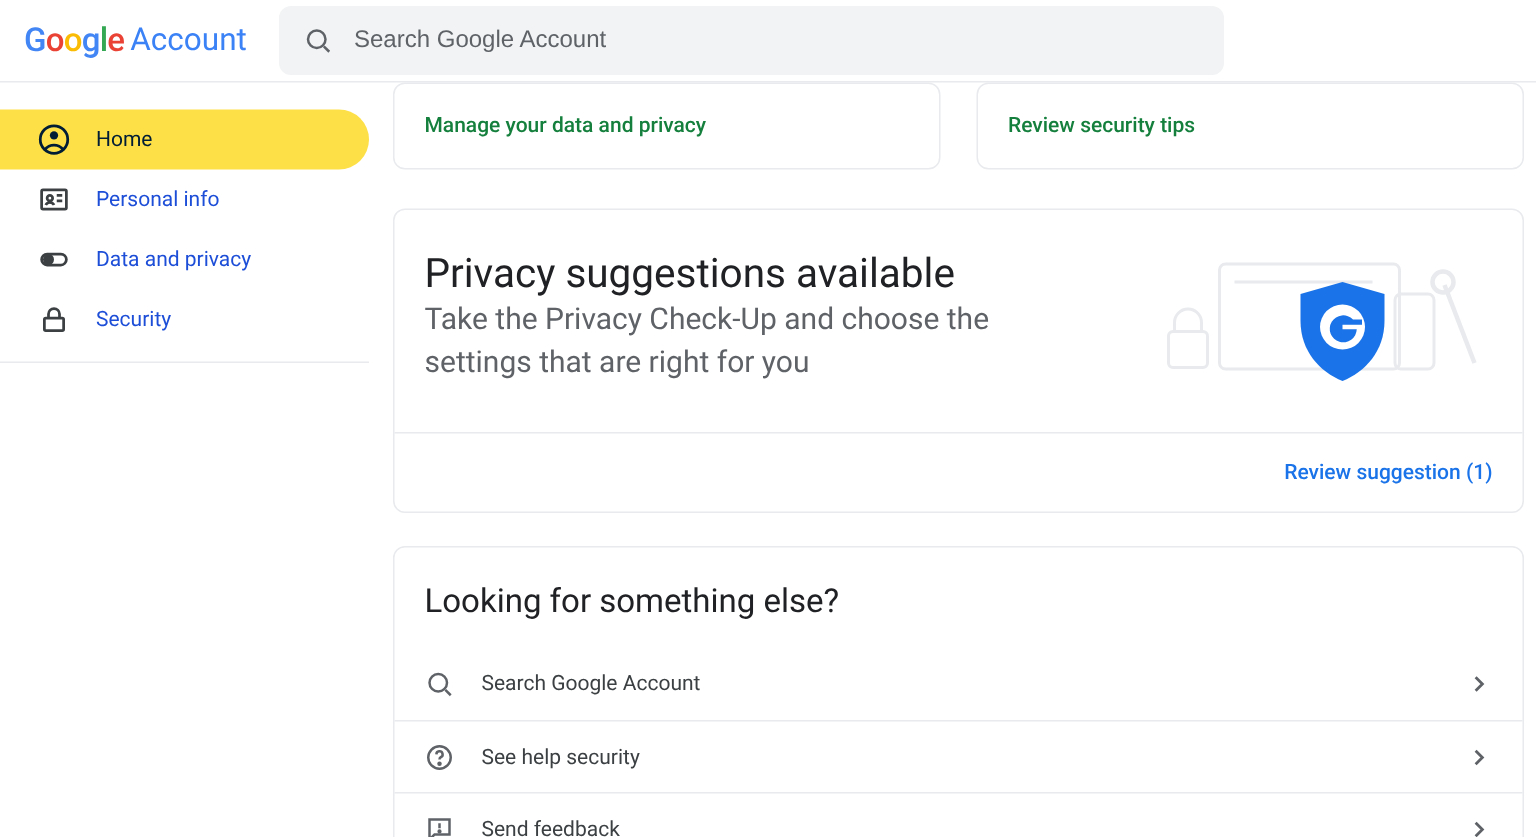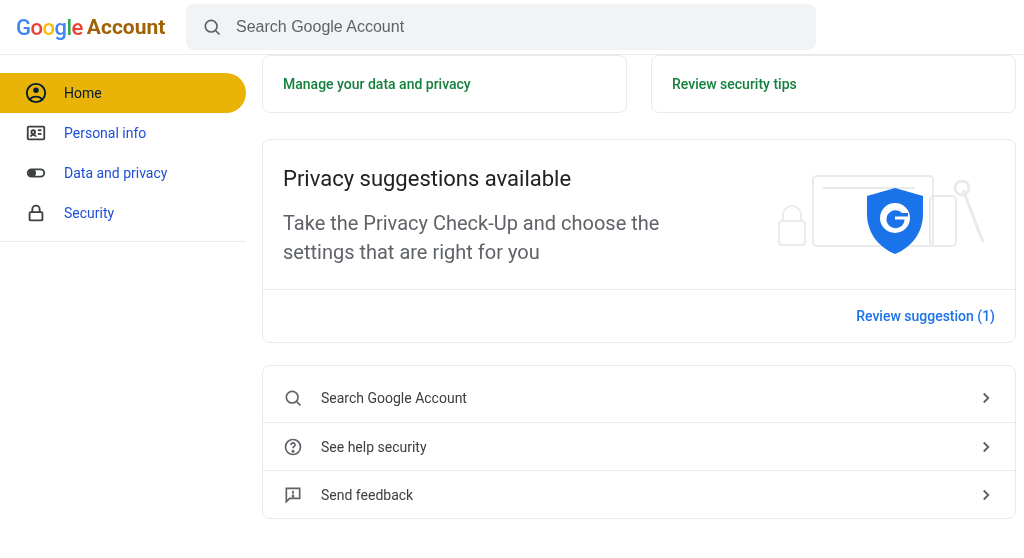--- a/index.html
+++ b/index.html
@@ -32,22 +32,22 @@
     letter-spacing: -0.5px;
   }
   .google-logo span:nth-child(1){color:#4285F4}
   .google-logo span:nth-child(2){color:#EA4335}
   .google-logo span:nth-child(3){color:#FBBC05}
   .google-logo span:nth-child(4){color:#4285F4}
   .google-logo span:nth-child(5){color:#34A853}
   .google-logo span:nth-child(6){color:#EA4335}
   .account-word {
     font-size: 21px;
-    color: #a16207;
-    font-weight: 700;
+    color: #3b82f6;
+    font-weight: 400;
   }
   .searchbar {
     display: flex;
     align-items: center;
     width: 630px;
     height: 46px;
     background: #f1f3f4;
     border-radius: 8px;
     padding: 0 16px;
     gap: 14px;
@@ -75,21 +75,21 @@
     align-items:center;
     gap: 16px;
     height: 40px;
     padding: 0 0 0 24px;
     font-size: 14px;
     color:#1d4ed8;
     cursor:pointer;
     border-radius: 0 32px 32px 0;
   }
   .nav-item.selected {
-    background:#eab308;
+    background:#fde047;
     color:#001d35;
   }
   .nav-item .icon { width:24px; height:24px; color:#3c4043; }
   .nav-item.selected .icon { color:#001d35; }
   .nav-divider { height:1px; background:#e8eaed; margin: 8px 0; }
 
   .main { flex:1; padding: 0 8px 0 16px; }
   .row { display:flex; gap:24px; }
   .card {
     border:1px solid #e8eaed;
@@ -105,24 +105,24 @@
     font-weight:500;
     cursor:pointer;
   }
   .privacy-card { margin-top:26px; }
   .privacy-body {
     display:flex;
     padding:26px 20px 22px 20px;
     gap:20px;
   }
   .privacy-text h2 {
-    font-size:22px;
+    font-size:27px;
     font-weight:400;
     color:#202124;
-    margin-bottom:18px;
+    margin-bottom:0;
   }
   .privacy-text p {
     font-size:20px;
     color:#5f6368;
     max-width:380px;
     line-height:1.45;
   }
   .privacy-illus {
     margin-left:auto;
     width:230px;
@@ -264,20 +264,21 @@
             <path d="M130 22l28 8v18c0 20-13 34-28 40-15-6-28-20-28-40V30z" fill="#1a73e8"></path>
             <circle cx="130" cy="52" r="15" fill="#fff"></circle>
             <path d="M137 47a9 9 0 1 0 2.5 6.5h-9.5v-3h13v-3.5z" fill="#1a73e8"></path>
           </svg>
         </div>
       </div>
       <div class="card-footer">Review suggestion (1)</div>
     </div>
 
     <div class="card looking-card">
+      <h2>Looking for something else?</h2>
 
       <div class="action-row">
         <span class="icon">
           <svg width="20" height="20" viewBox="0 0 24 24" fill="none" stroke="currentColor" stroke-width="2">
               <circle cx="11" cy="11" r="7"></circle>
               <line x1="21" y1="21" x2="16.65" y2="16.65"></line>
             </svg>
         </span>
         <span class="lbl">Search Google Account</span>
         <span class="icon chev">

